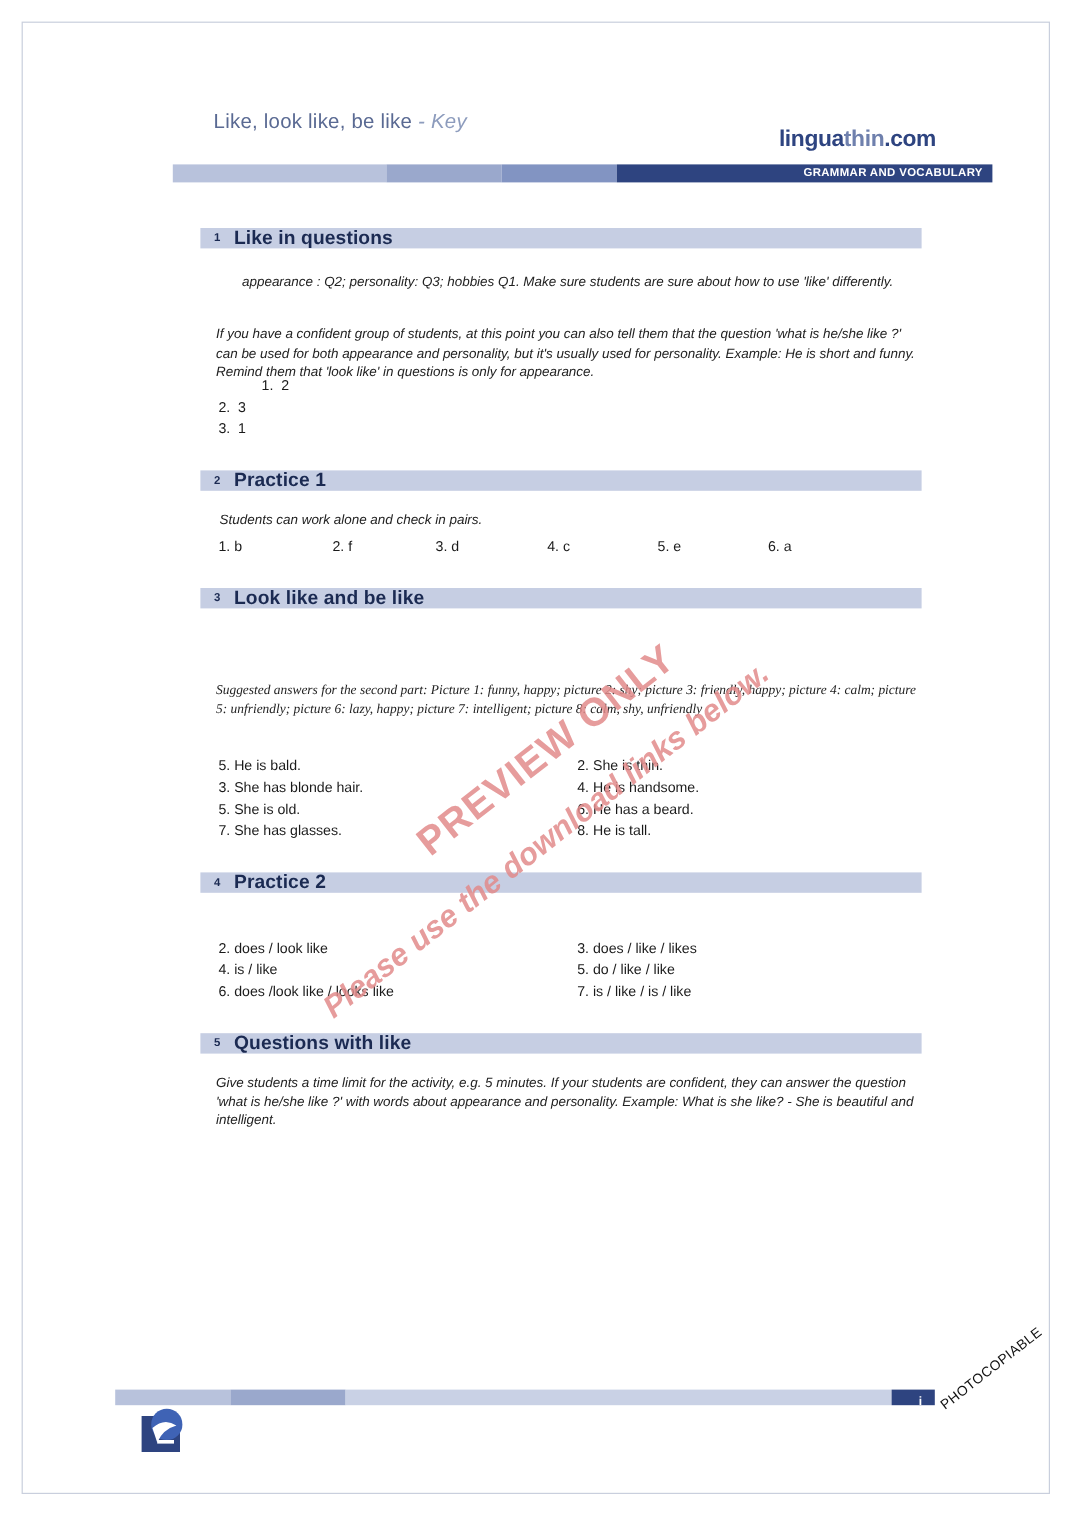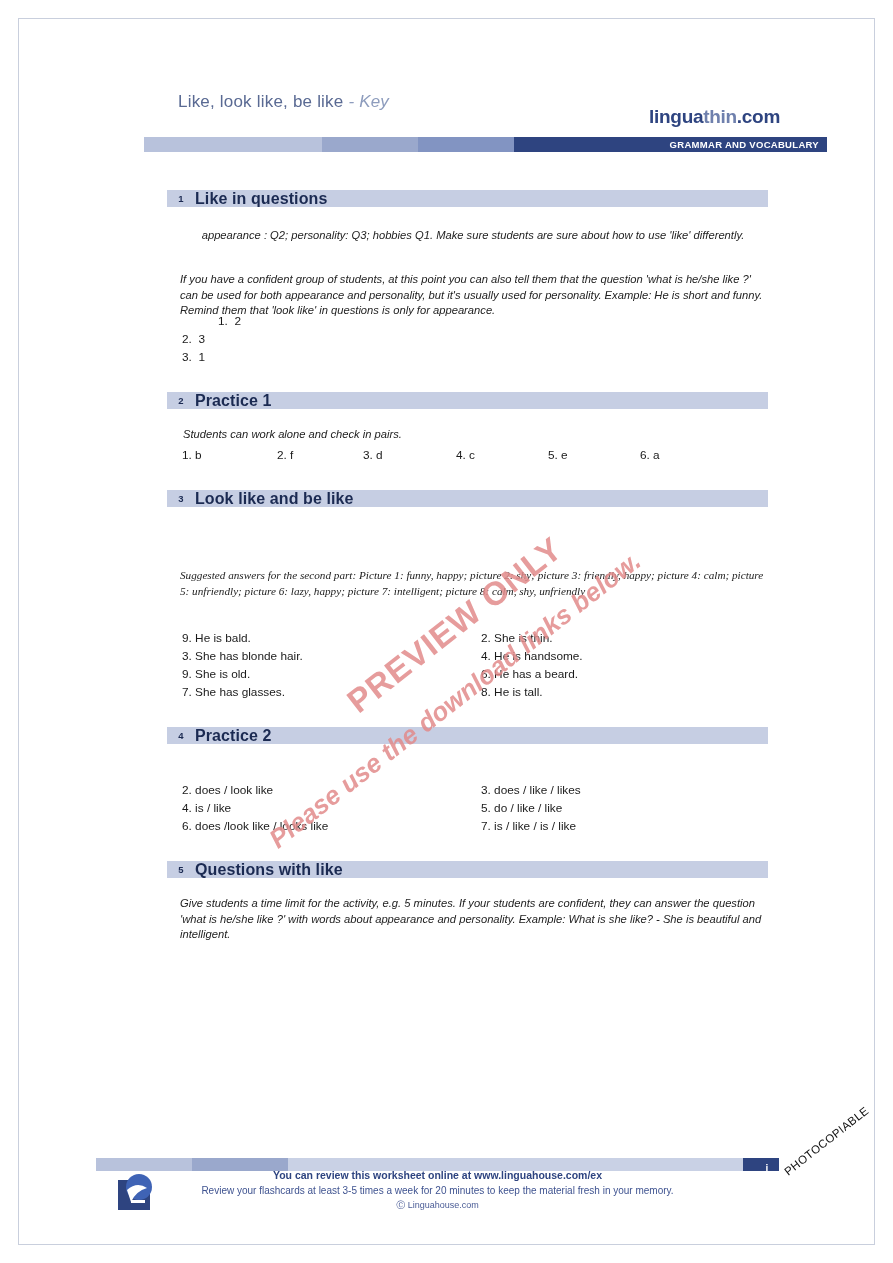--- a/index.html
+++ b/index.html
@@ -248,23 +248,23 @@
   <div class="ans" style="left:456px; top:446px;text-align:right;">4. c</div>
   <div class="ans" style="left:548px; top:446px;">5. e</div>
   <div class="ans" style="left:640px; top:446px;">6. a</div>
 
   <div class="section-bar" style="top:490px;">
     <div class="num">3</div>
     <div class="stitle">Look like and be like</div>
   </div>
   <div class="body-text" style="left:180px; top:568px; width:588px;font-family:Liberation Serif, serif;">Suggested answers for the second part: Picture 1: funny, happy; picture 2: shy; picture 3: friendly, happy; picture 4: calm; picture 5: unfriendly; picture 6: lazy, happy; picture 7: intelligent; picture 8: calm, shy, unfriendly</div>
 
-  <div class="ans" style="left:182px; top:629px;">9. He is bald.</div>
+  <div class="ans" style="left:182px; top:629px;">5. He is bald.</div>
   <div class="ans" style="left:182px; top:647px;">3. She has blonde hair.</div>
-  <div class="ans" style="left:182px; top:665px;">9. She is old.</div>
+  <div class="ans" style="left:182px; top:665px;">5. She is old.</div>
   <div class="ans" style="left:182px; top:683px;">7. She has glasses.</div>
 
   <div class="ans" style="left:481px; top:629px;">2. She is thin.</div>
   <div class="ans" style="left:481px; top:647px;">4. He is handsome.</div>
   <div class="ans" style="left:481px; top:665px;">6. He has a beard.</div>
   <div class="ans" style="left:481px; top:683px;">8. He is tall.</div>
 
   <div class="section-bar" style="top:727px;">
     <div class="num">4</div>
     <div class="stitle">Practice 2</div>
@@ -286,25 +286,20 @@
   <div class="wm2">Please use the download links below.</div>
 
   <div class="footbar">
     <div class="f1"></div>
     <div class="f2"></div>
     <div class="f3"></div>
     <div class="f4"></div>
   </div>
   <div class="page-num">i</div>
 
-  <div class="footer-lines">
-    <div class="f-line1">You can review this worksheet online at www.linguahouse.com/ex</div>
-    <div class="f-line2">Review your flashcards at least 3-5 times a week for 20 minutes to keep the material fresh in your memory.</div>
-    <div class="f-line3">Ⓒ Linguahouse.com</div>
-  </div>
 
   <div class="logo-e">
     <svg width="42" height="40" viewBox="0 0 42 40">
       <rect x="1" y="8" width="32" height="30" fill="#2e4480"></rect>
       <circle cx="22" cy="15" r="13" fill="#3f63b5"></circle>
       <path d="M10 18 q10 -9 20 -2 q-11 3 -16 14 z" fill="#ffffff"></path>
       <rect x="14" y="28" width="14" height="3" fill="#ffffff"></rect>
     </svg>
   </div>
 

